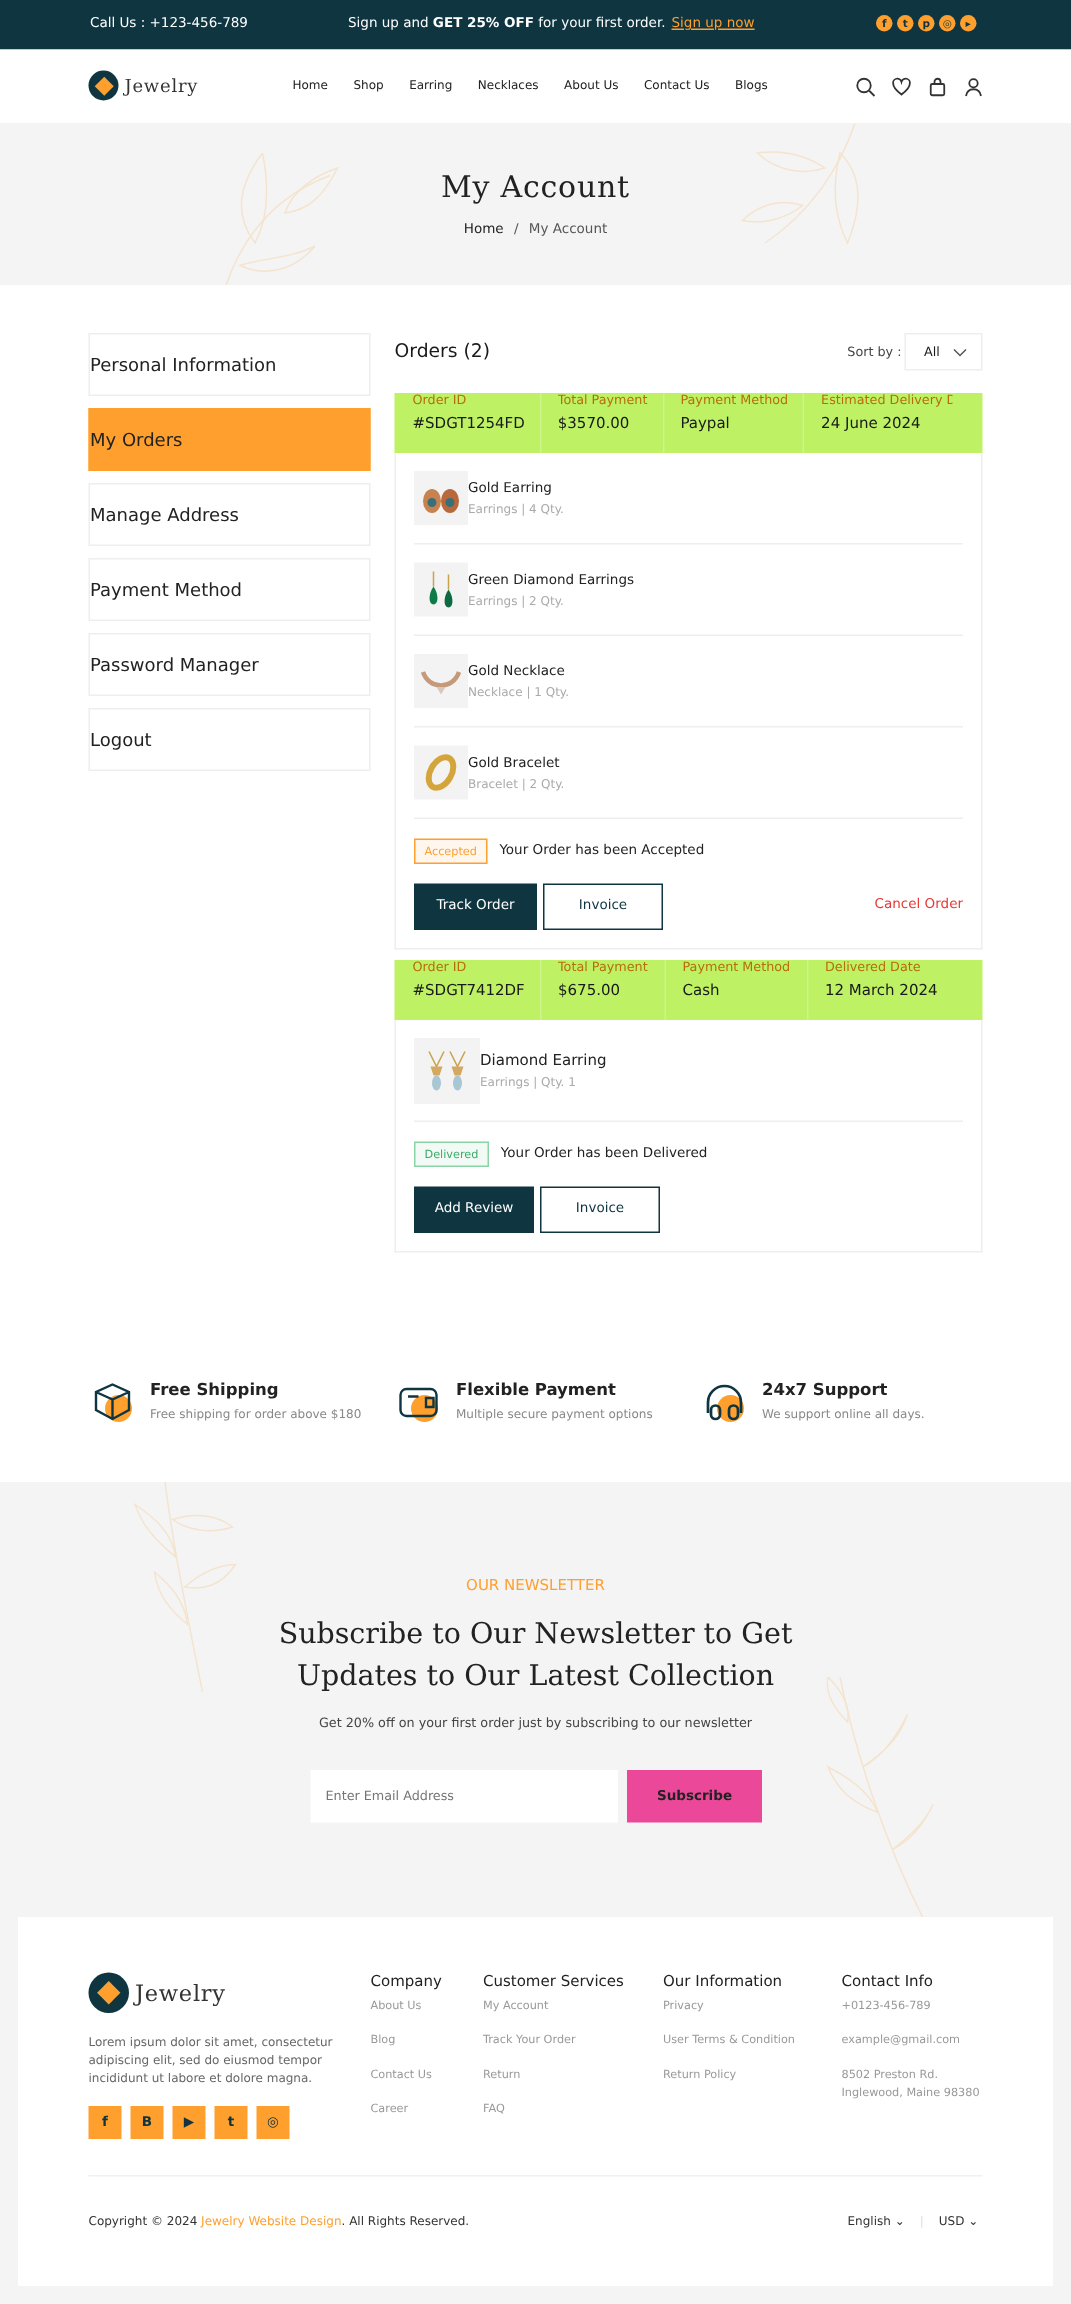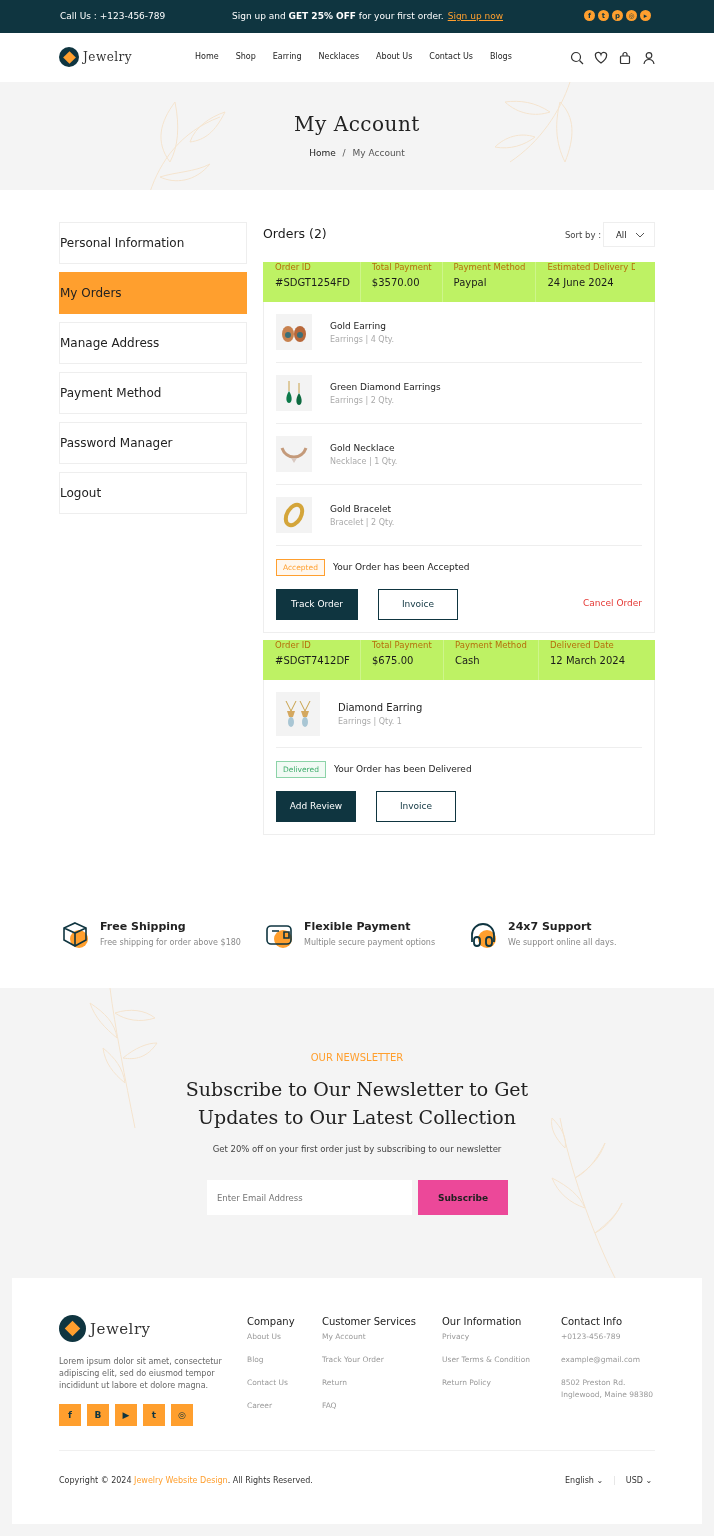--- a/index.html
+++ b/index.html
@@ -34,29 +34,29 @@
 .orders .head{height:30px;position:relative}
 .orders .head h2{font-size:12.5px;font-weight:normal;position:absolute;left:0;top:4px}
 .orders .head .sort{position:absolute;right:54px;top:8px;font-size:8.5px;color:#444}
 .orders .head .sel{position:absolute;right:0;top:0;width:52px;height:25px;border:1px solid #eee;font-size:8.5px;display:flex;align-items:center;padding-left:12px;gap:8px}
 .ohdr{height:40px;background:#bef264;display:flex;padding:0 0 0 12px}
 .ohdr .c{padding-right:10px;margin-right:11px;border-right:1px solid rgba(255,255,255,.25)}
 .ohdr .c:last-child{border-right:none}
 .ohdr .l{font-size:8.5px;color:#b45f00;opacity:.9;white-space:nowrap;overflow:hidden}
 .ohdr .v{font-size:10px;font-weight:normal;color:#1a1a1a;margin-top:5px;white-space:nowrap}
 .obody{border:1px solid #eee;border-top:none;padding:0 12px}
-.item{height:61px;border-bottom:1px solid #eee;display:flex;align-items:center;gap:18px}
+.item{height:61px;border-bottom:1px solid #eee;display:flex;align-items:center;gap:0}
 .thumb{width:36px;height:36px;background:#f3f3f3;display:flex;align-items:center;justify-content:center}
 .item .n{font-size:9px;color:#222}
 .item .m{font-size:8px;color:#aaa;margin-top:4px}
 .status{display:flex;align-items:center;gap:8px;height:42px;font-size:9px;color:#222}
 .badge{font-size:7.5px;padding:3px 6px;border:1px solid}
 .badge.acc{color:#ff9f2e;border-color:#ff9f2e;background:#fff7ee}
 .badge.del{color:#3cab6a;border-color:#8cd3a8;background:#f1faf4}
-.btns{display:flex;align-items:center;gap:20px;height:32px;margin-bottom:12px;position:relative}
+.btns{display:flex;align-items:center;gap:4px;height:32px;margin-bottom:12px;position:relative}
 .btn{width:82px;height:31px;display:flex;align-items:center;justify-content:center;font-size:9px}
 .btn.dark{background:#0f3540;color:#fff}
 .btn.outline{border:1px solid #0f3540;color:#0f3540;width:80px}
 .cancel{position:absolute;right:0;top:10px;color:#e53935;font-size:9px}
 .features{position:absolute;left:60px;top:920px;display:flex}
 .feat{display:flex;gap:10px;width:204px}
 .feat .ic{width:30px;height:30px;position:relative}
 .feat .t{font-size:11px;font-weight:bold;color:#222}
 .feat .d{font-size:8px;color:#888;margin-top:5px;white-space:nowrap}
 .news{position:absolute;left:0;top:988px;width:714px;height:290px;background:#f4f4f4;overflow:hidden}

